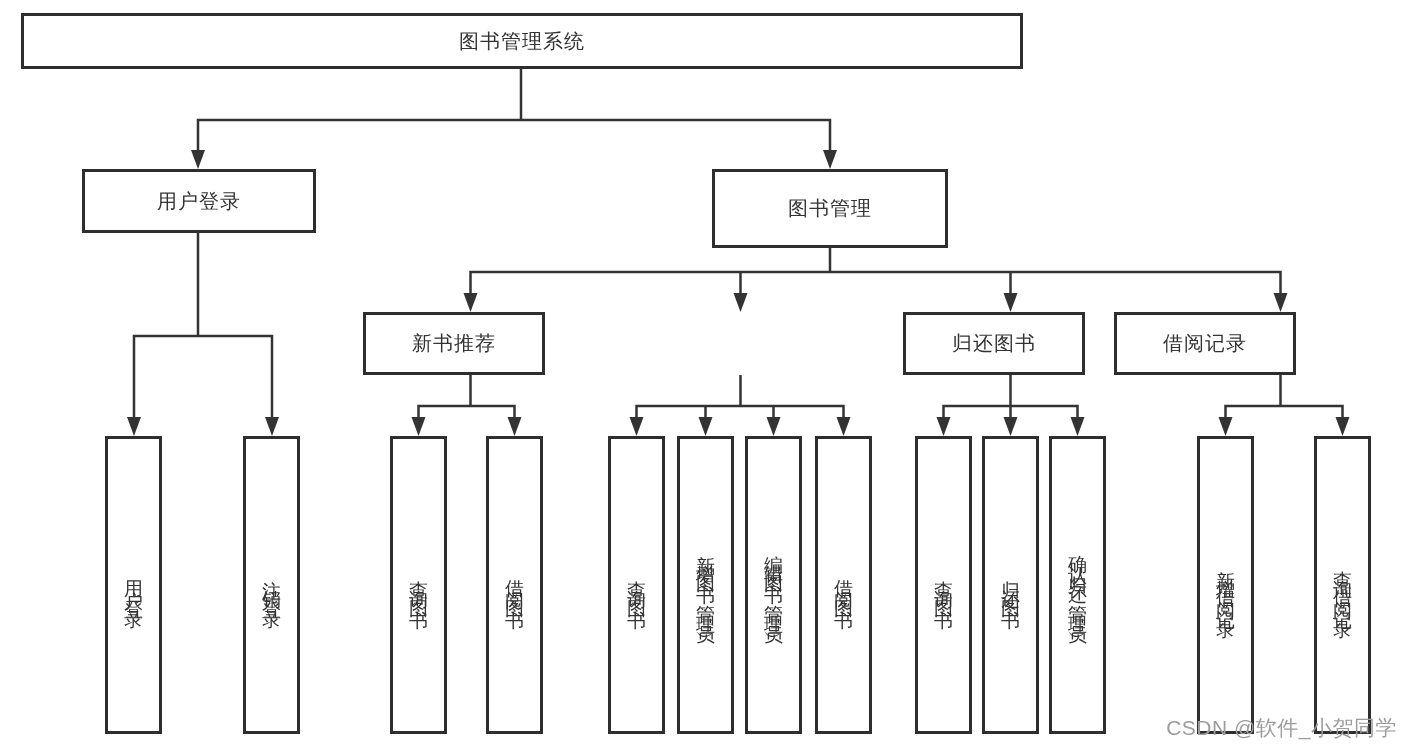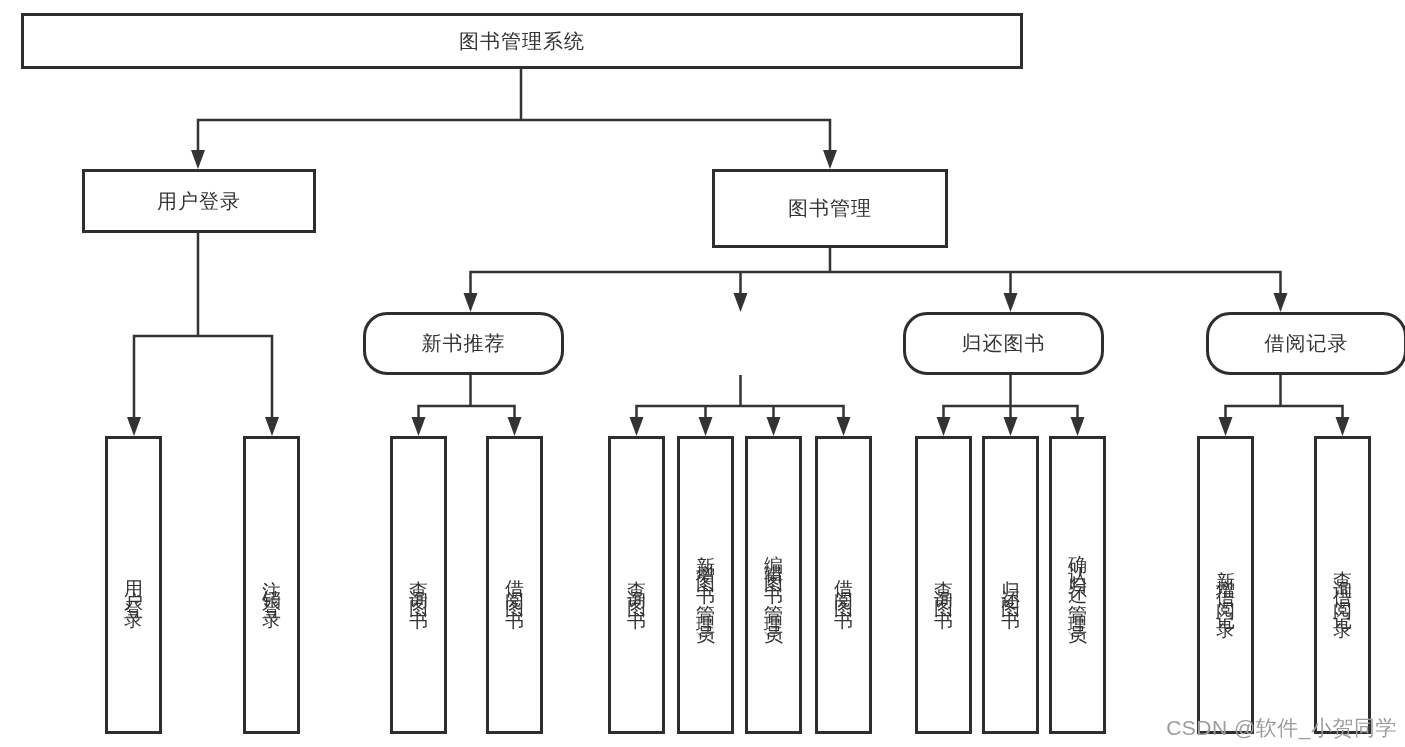--- a/index.html
+++ b/index.html
@@ -45,25 +45,25 @@
     letter-spacing: 10px;
     line-height: 1.15;
     white-space: nowrap;
   }
   
   .n-root  { left: 21px;  top: 13px;  width: 1002px; height: 56px; }
   
   .n-l2a   { left: 82px;  top: 169px; width: 234px;  height: 64px; }
   .n-l2b   { left: 712px; top: 169px; width: 236px;  height: 79px; }
   
-  .n-l3    { top: 312px; width: 201px; height: 63px; border-radius: 24px; }
+  .n-l3    { top: 312px; width: 182px; height: 63px; }
   .n-l3a   { left: 363px; }
   .n-l3b   { left: 633px; }
   .n-l3c   { left: 903px; }
-  .n-l3d   { left: 1206px; }
+  .n-l3d   { left: 1114px; }
   
   .leaf    { top: 436px; width: 57px; height: 298px; }
   .lf0  { left: 105px; }
   .lf1  { left: 243px; }
   .lf2  { left: 390px; }
   .lf3  { left: 486px; }
   .lf4  { left: 608px; }
   .lf5  { left: 677px; }
   .lf6  { left: 745px; }
   .lf7  { left: 815px; }

